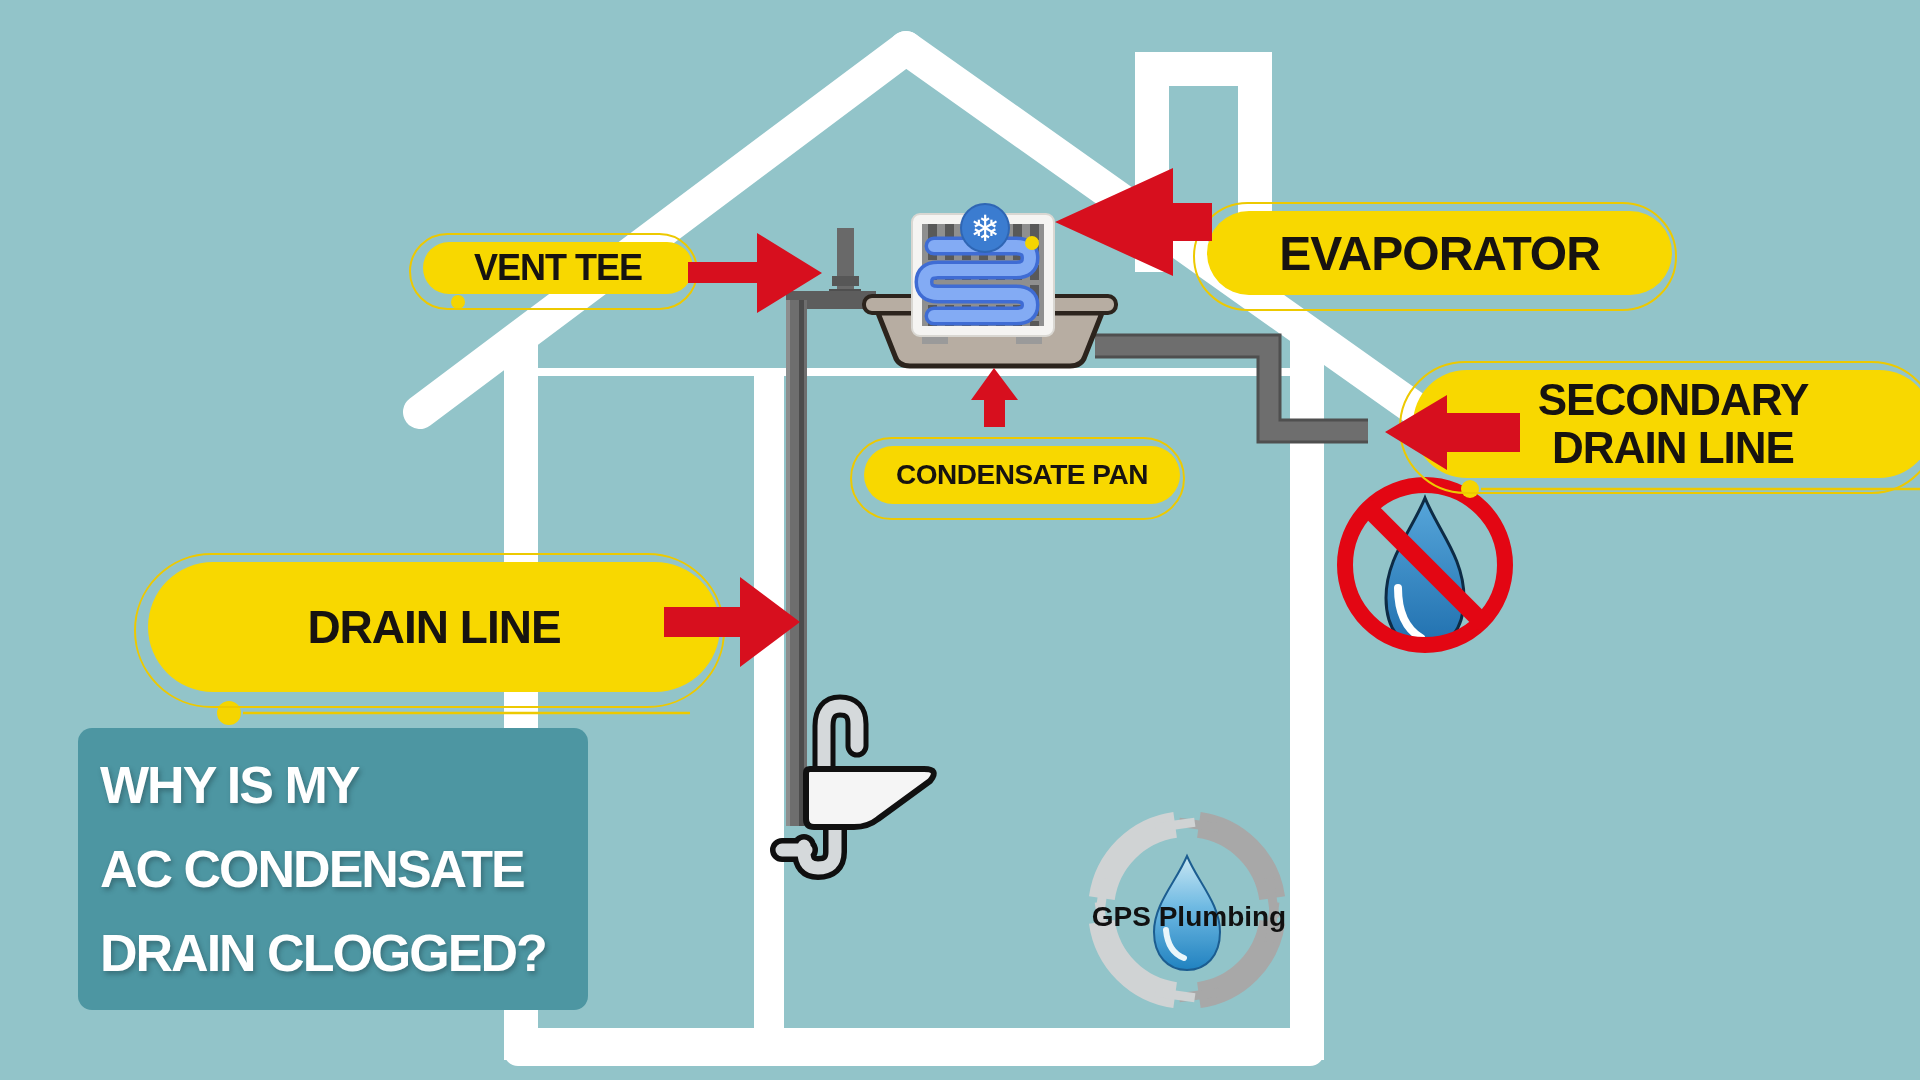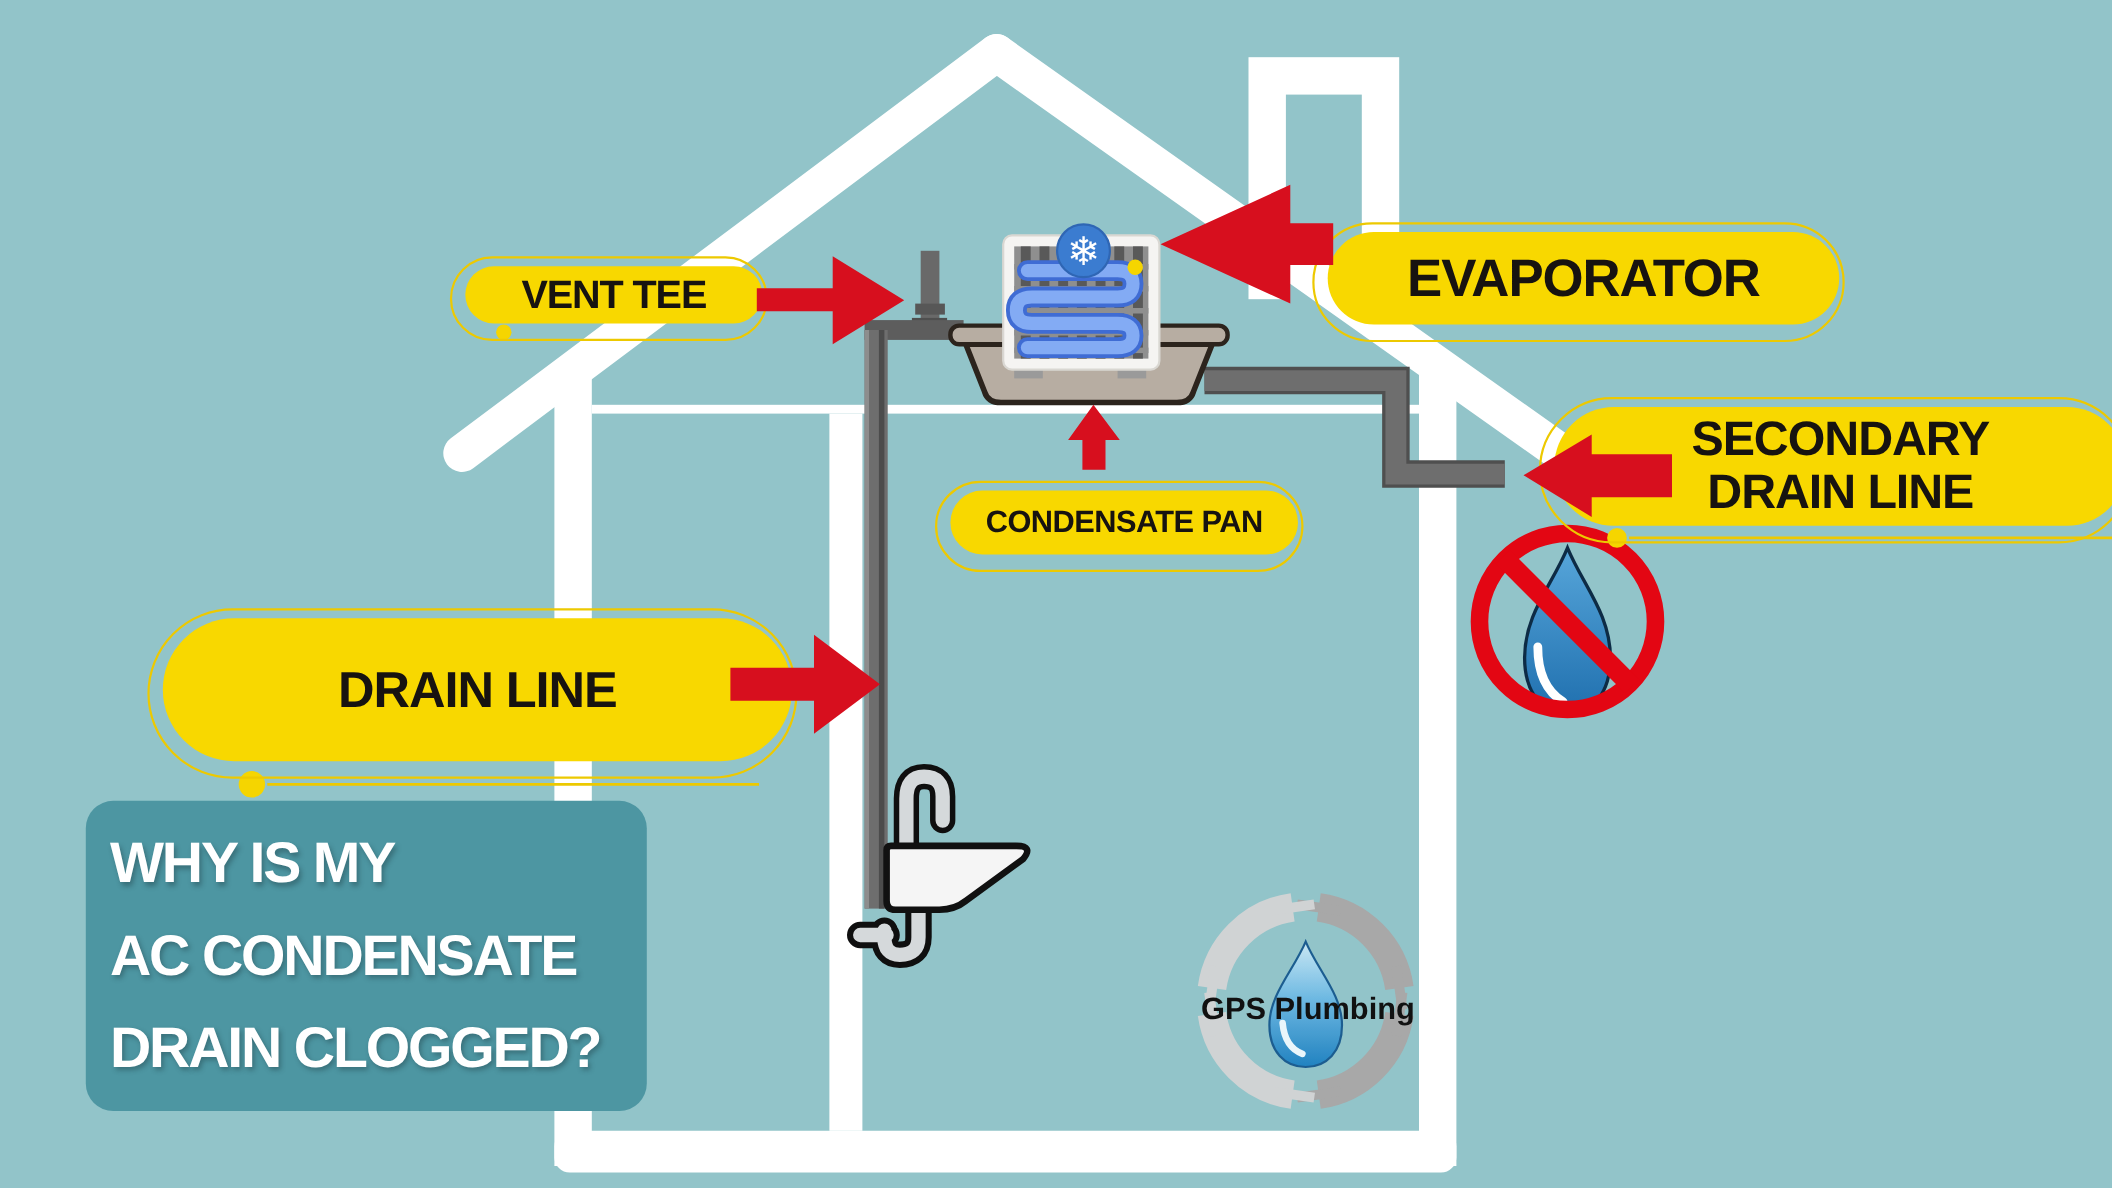--- a/index.html
+++ b/index.html
@@ -21,21 +21,21 @@
   }
   .pill .stack{display:flex;flex-direction:column;}
   #pill-vent-tee{left:423px;top:242px;width:270px;height:52px;font-size:36px;letter-spacing:-1px;}
   #pill-evaporator{left:1207px;top:176px;width:465px;height:84px;font-size:48px;letter-spacing:-1px;margin-top:35px;}
   #pill-condensate-pan{left:864px;top:446px;width:316px;height:58px;font-size:28px;letter-spacing:-0.5px;}
   #pill-secondary{left:1413px;top:370px;width:520px;height:108px;font-size:44px;letter-spacing:-1px;line-height:48px;}
   #pill-primary{left:148px;top:562px;width:572px;height:130px;font-size:46px;letter-spacing:-1px;line-height:53px;}
   
   #title-box{
     position:absolute;left:78px;top:728px;width:510px;height:282px;
-    background:#4d96a2;border-radius:25px;z-index:4;
+    background:#4d96a2;border-radius:14px;z-index:4;
     display:flex;flex-direction:column;justify-content:center;
     padding-left:22px;box-sizing:border-box;
   }
   #title-box .tline{
     color:#ffffff;font-weight:bold;font-size:52px;letter-spacing:-2px;
     line-height:84px;white-space:nowrap;
     text-shadow:2px 3px 5px rgba(20,40,45,0.35);
   }
 </style>
 </head>

